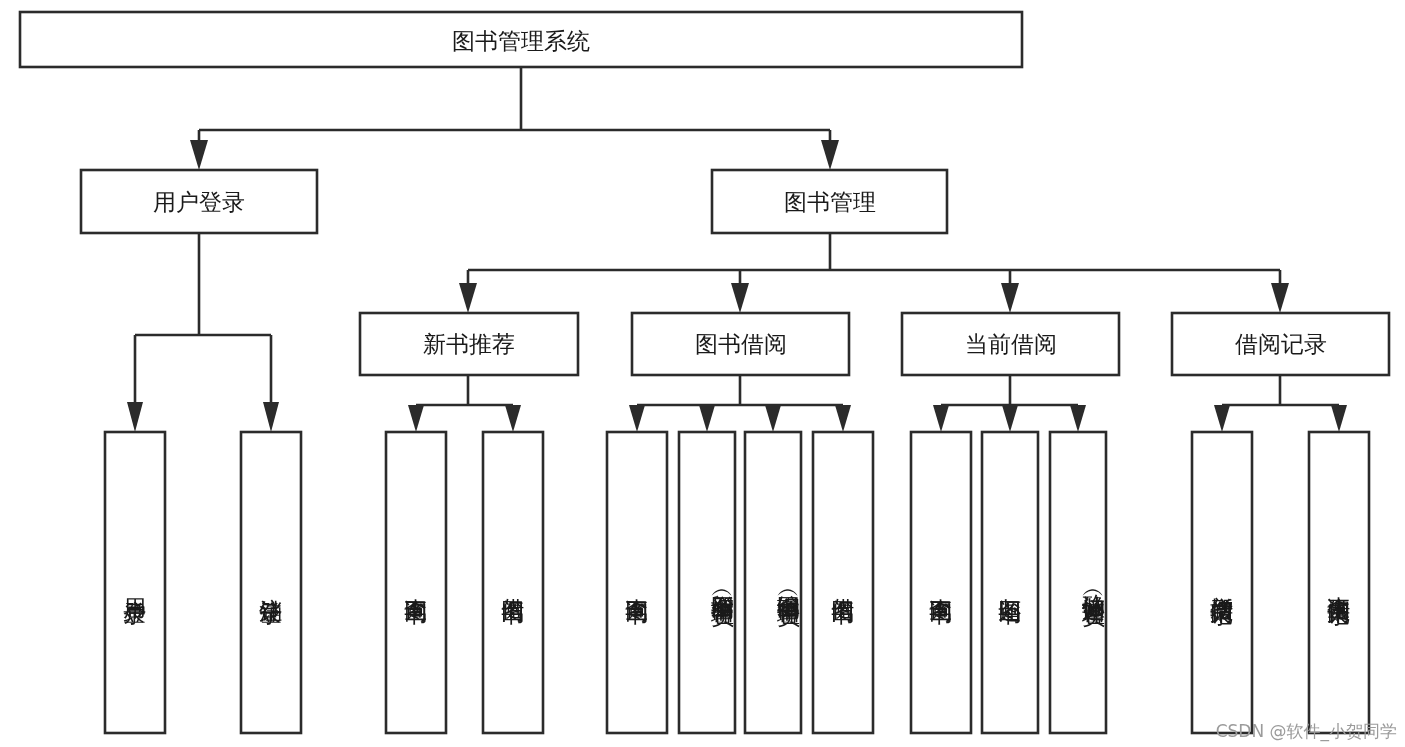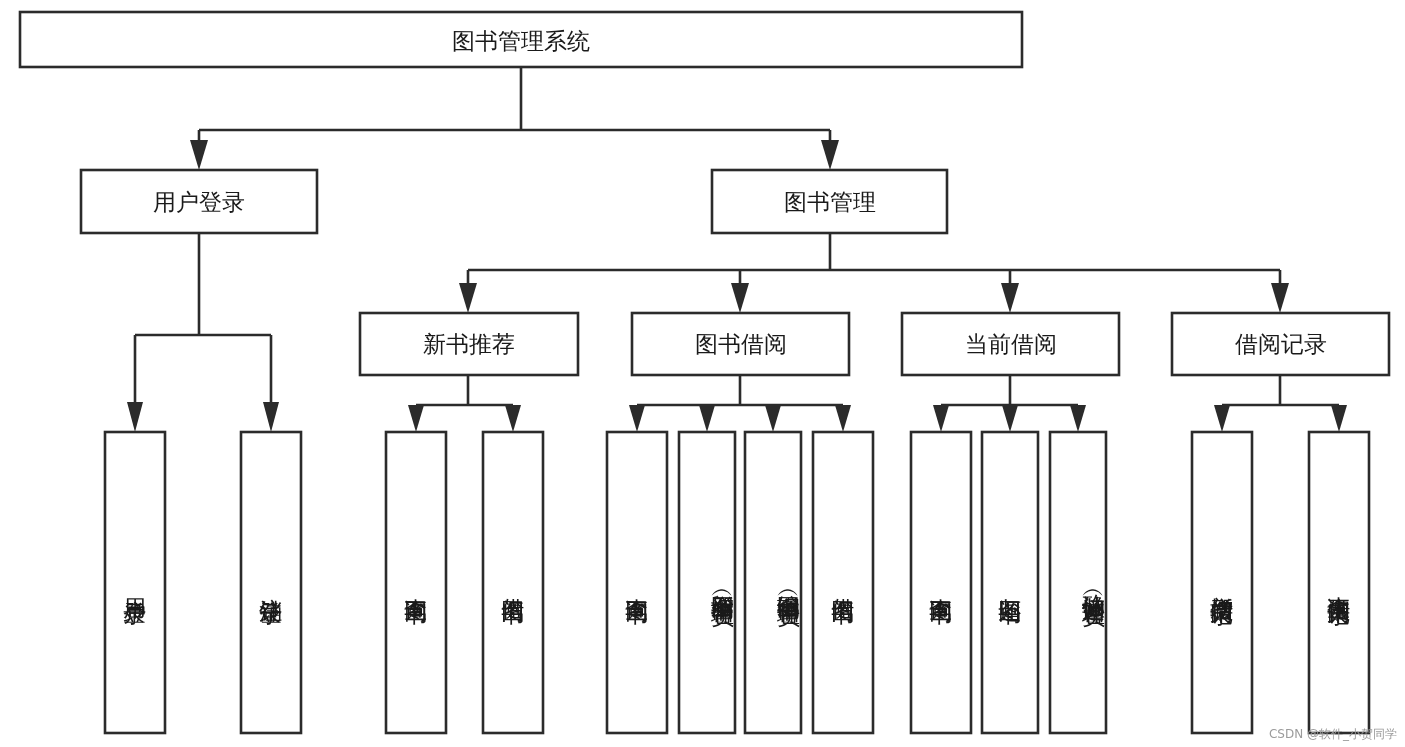--- a/index.html
+++ b/index.html
@@ -62,21 +62,21 @@
     color: #1a1a1a;
     letter-spacing: 1.5px;
     white-space: nowrap;
     pointer-events: none;
   }
   .watermark {
     position: absolute;
     right: 8px;
     bottom: 4px;
     font-family: "DejaVu Sans", "Liberation Sans", sans-serif;
-    font-size: 12px;
+    font-size: 17px;
     color: #9b9b9b;
     white-space: nowrap;
   }
 </style>
 </head>
 <body>
 
 <div id="chart-root">
 
   <svg class="flowchart" viewBox="0 0 1405 747">

